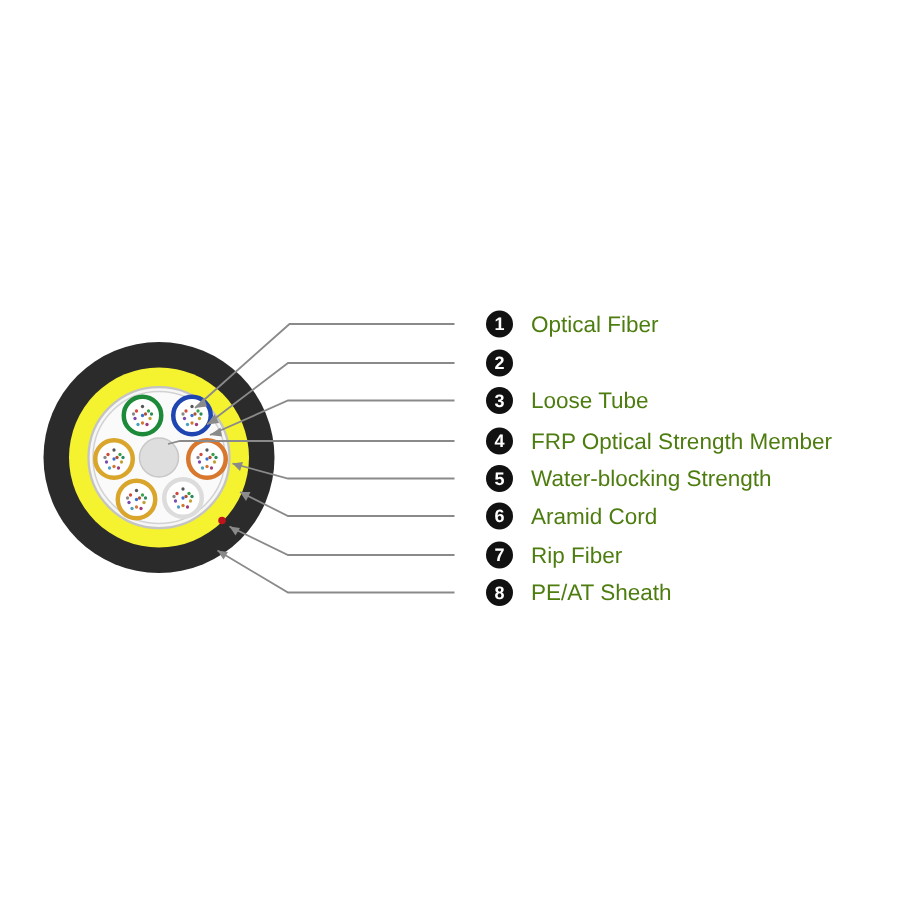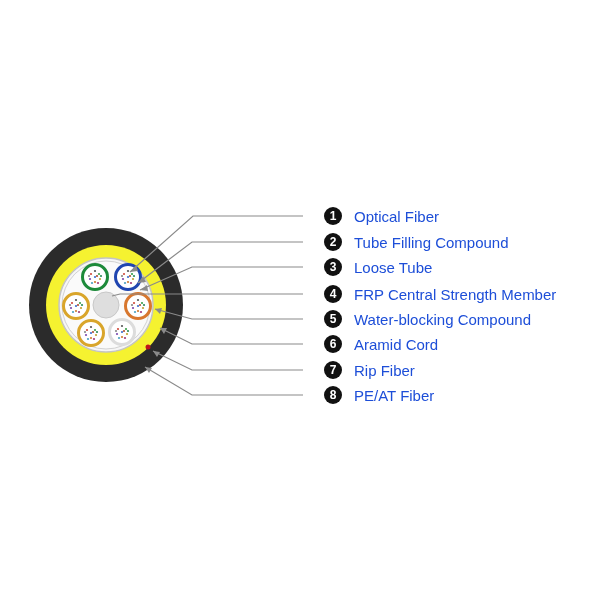--- a/index.html
+++ b/index.html
@@ -1,21 +1,21 @@
 <!DOCTYPE html>
 <html><head>
 <meta charset="utf-8">
 <style>
   html, body { margin:0; padding:0; background:#ffffff; }
   body { width:600px; height:600px; position:relative; overflow:hidden; font-family:"Liberation Sans", sans-serif; }
   #diagram { position:absolute; left:0; top:0; width:600px; height:600px; }
   .legend { position:absolute; left:324px; top:204px; }
   .legend-item { position:absolute; left:0; height:20px; display:flex; align-items:center; white-space:nowrap; }
   .num { width:18px; height:18px; border-radius:50%; background:#111; color:#fff; font-weight:bold; font-size:12px; display:flex; align-items:center; justify-content:center; margin-right:12px; font-family:"Liberation Sans", sans-serif; }
-  .lbl { font-size:15px; color:#1d4ed8; }
+  .lbl { font-size:15px; color:#4d7c0f; }
 </style>
 </head>
 <body>
 
 <svg id="diagram" viewBox="0 0 600 600" xmlns="http://www.w3.org/2000/svg">
 
   <circle cx="106" cy="305" r="77" fill="#2b2b2b"></circle>
 
   <circle cx="106" cy="305" r="60" fill="#f5f230"></circle>
 
@@ -143,39 +143,38 @@
   </g>
 </svg>
 
 <div class="legend">
   <div class="legend-item" style="top:2px">
     <span class="num">1</span>
     <span class="lbl">Optical Fiber</span>
   </div>
   <div class="legend-item" style="top:28px">
     <span class="num">2</span>
-    <span class="lbl">Tube Filling Compound</span>
   </div>
   <div class="legend-item" style="top:53px">
     <span class="num">3</span>
     <span class="lbl">Loose Tube</span>
   </div>
   <div class="legend-item" style="top:80px">
     <span class="num">4</span>
-    <span class="lbl">FRP Central Strength Member</span>
+    <span class="lbl">FRP Optical Strength Member</span>
   </div>
   <div class="legend-item" style="top:105px">
     <span class="num">5</span>
-    <span class="lbl">Water-blocking Compound</span>
+    <span class="lbl">Water-blocking Strength</span>
   </div>
   <div class="legend-item" style="top:130px">
     <span class="num">6</span>
     <span class="lbl">Aramid Cord</span>
   </div>
   <div class="legend-item" style="top:156px">
     <span class="num">7</span>
     <span class="lbl">Rip Fiber</span>
   </div>
   <div class="legend-item" style="top:181px">
     <span class="num">8</span>
-    <span class="lbl">PE/AT Fiber</span>
+    <span class="lbl">PE/AT Sheath</span>
   </div>
 </div>
 
 </body></html>

